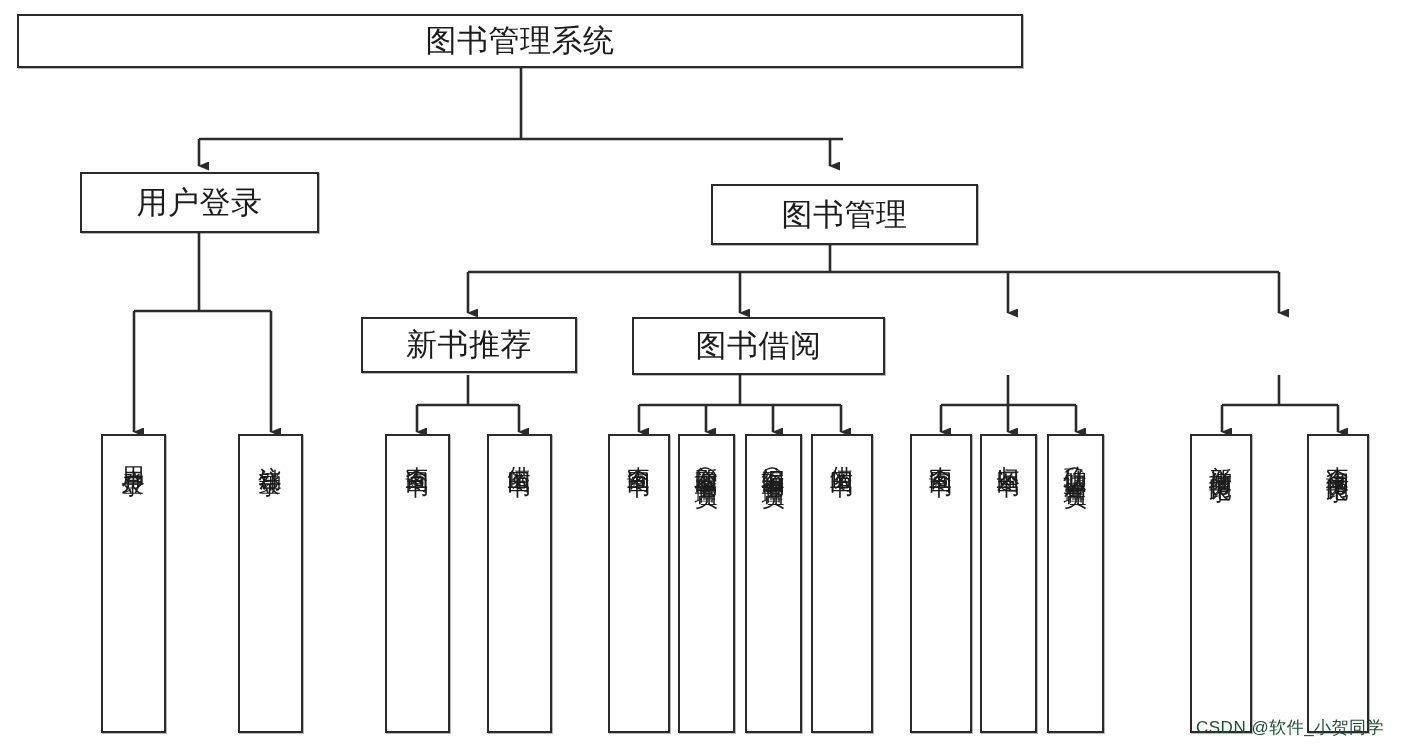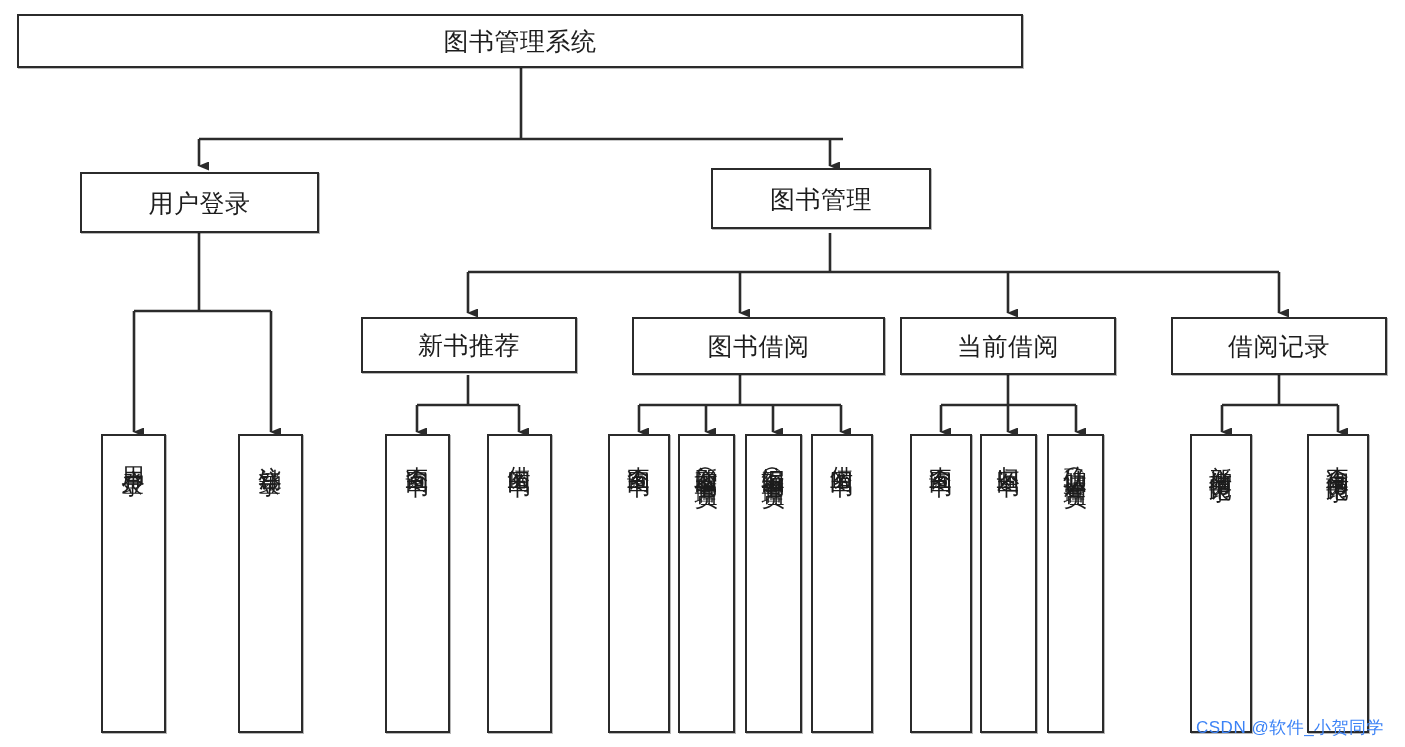--- a/index.html
+++ b/index.html
@@ -37,38 +37,38 @@
     color: #1c1c1c;
     box-shadow: 1px 1px 0 rgba(0,0,0,0.28);
   }
   .node .label {
     display: block;
     text-align: center;
     line-height: 1.28;
     letter-spacing: 0.5px;
   }
   .node.horiz .label {
-    font-size: 25px;
+    font-size: 31px;
   }
   .node.vert {
     align-items: flex-start;
     justify-content: center;
     padding-top: 12px;
   }
   .node.vert .label {
     writing-mode: vertical-rl;
     text-orientation: upright;
     font-size: 23px;
     letter-spacing: 3px;
     line-height: 1.05;
     white-space: nowrap;
   }
   .watermark {
     position: absolute;
-    color: #3b82f6;
+    color: #14532d;
     font-size: 17px;
     white-space: nowrap;
     letter-spacing: 0.5px;
   }
 </style>
 </head>
 <body>
 
 <div id="canvas">
 
@@ -124,35 +124,29 @@
     </g>
   </svg>
 
   <div class="node horiz" style="left:17px; top:14px; width:1006px; height:54px;">
     <span class="label">图书管理系统</span>
   </div>
 
   <div class="node horiz" style="left:80px; top:172px; width:239px; height:61px;">
     <span class="label">用户登录</span>
   </div>
-  <div class="node horiz" style="left:711px; top:168px; width:220px; height:61px;">
+  <div class="node horiz" style="left:711px; top:184px; width:267px; height:61px;">
     <span class="label">图书管理</span>
   </div>
 
   <div class="node horiz" style="left:361px; top:317px; width:216px; height:56px;">
     <span class="label">新书推荐</span>
   </div>
   <div class="node horiz" style="left:632px; top:317px; width:253px; height:58px;">
     <span class="label">图书借阅</span>
-  </div>
-  <div class="node horiz" style="left:900px; top:317px; width:216px; height:58px;">
-    <span class="label">当前借阅</span>
-  </div>
-  <div class="node horiz" style="left:1171px; top:317px; width:216px; height:58px;">
-    <span class="label">借阅记录</span>
   </div>
 
   <div class="node vert" style="left:101px; top:434px; width:65px; height:299px;">
     <span class="label">用户登录</span>
   </div>
   <div class="node vert" style="left:238px; top:434px; width:65px; height:299px;">
     <span class="label">注销登录</span>
   </div>
 
   <div class="node vert" style="left:385px; top:434px; width:65px; height:299px;">

